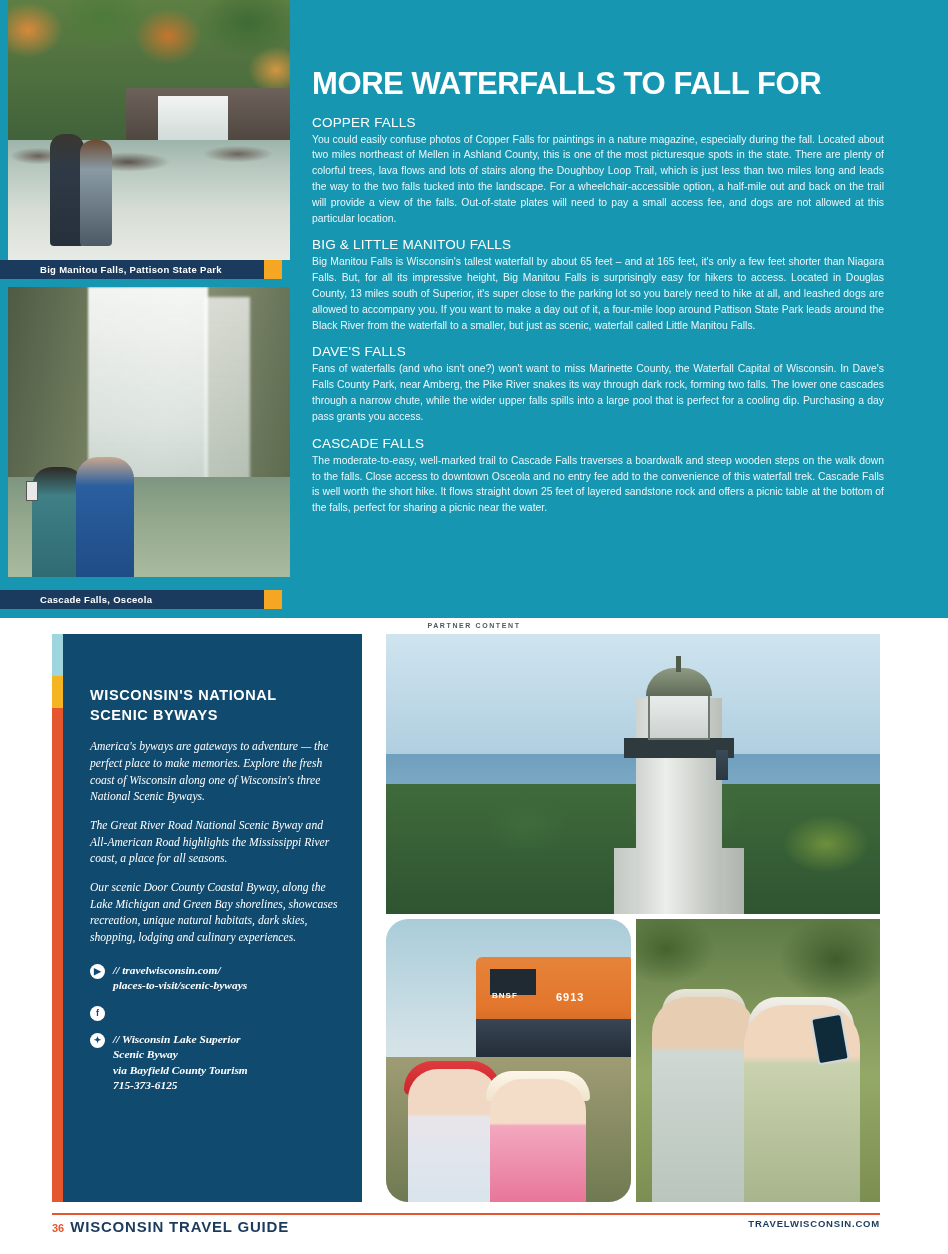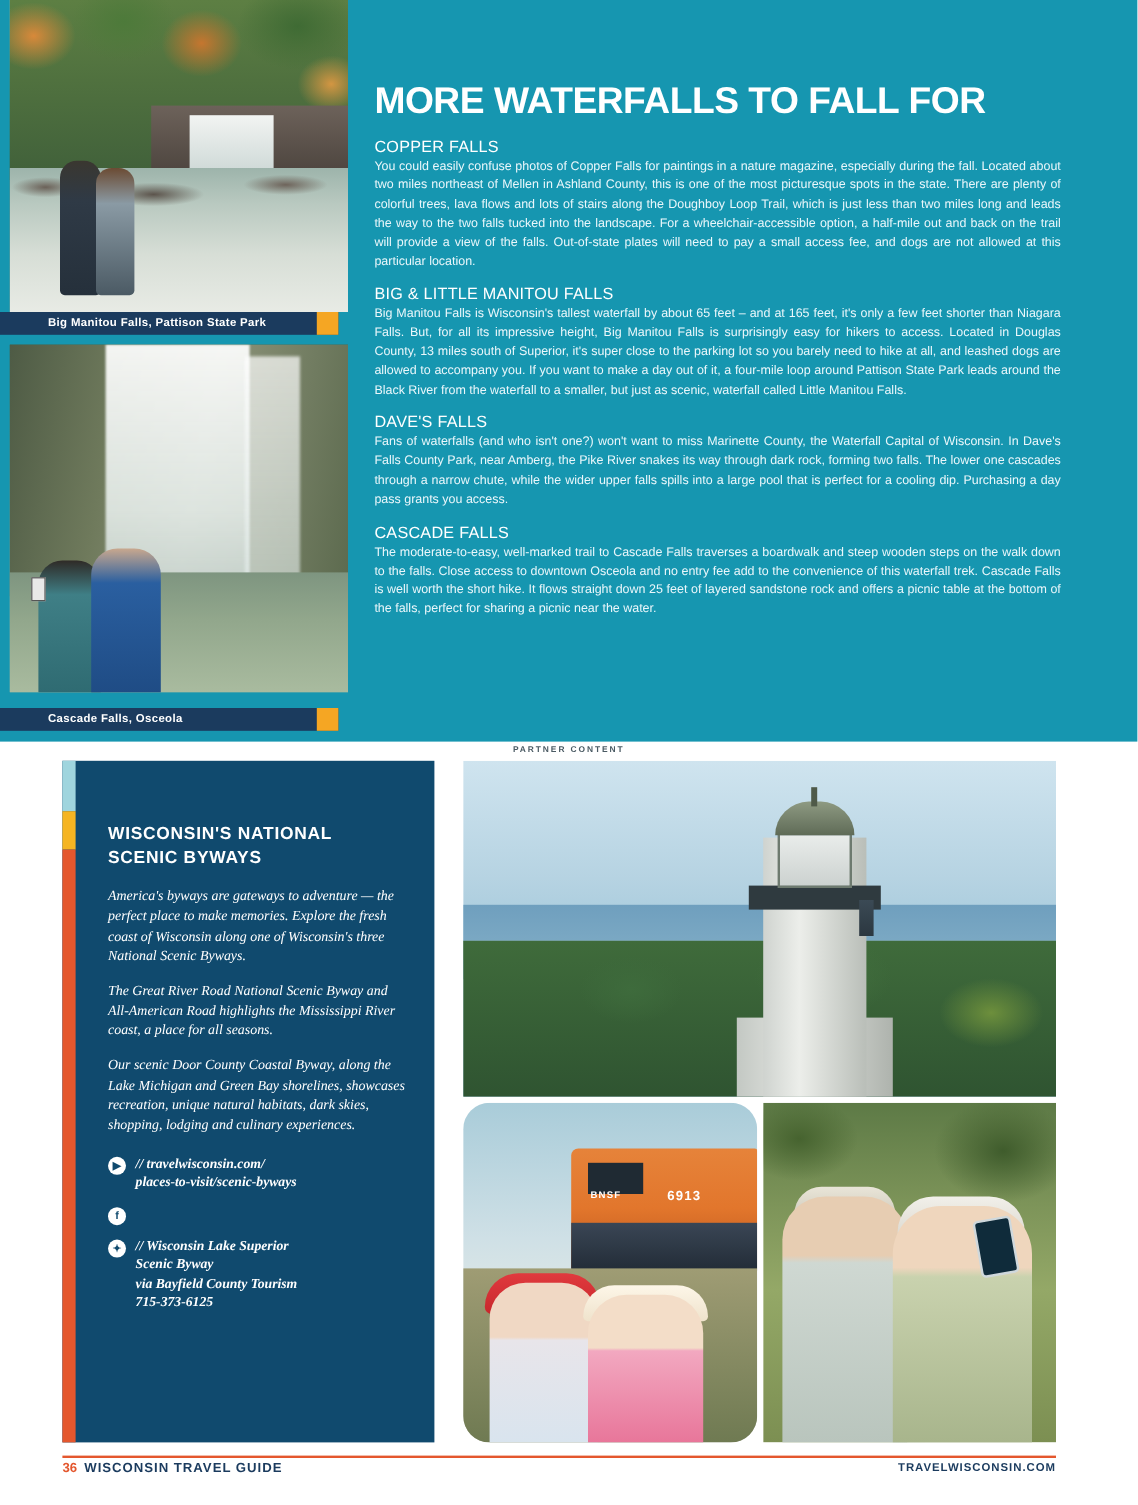--- a/index.html
+++ b/index.html
@@ -309,21 +309,21 @@
 
   
   .footer-rule {
     position: absolute; left: 52px; top: 1213px; width: 828px; height: 1.5px;
     background: #e4572e;
   }
   .footer { position: absolute; left: 52px; top: 1218px; width: 828px; height: 22px;
     display: flex; align-items: flex-start; justify-content: space-between; }
   .page-no { color: #e4572e; font-size: 11px; font-weight: bold; }
   .foot-left { display: flex; gap: 6px; align-items: baseline; }
-  .foot-title { color: #1b3b5e; font-size: 11px; font-weight: bold; letter-spacing: .8px; }
+  .foot-title { color: #1b3b5e; font-size: 15px; font-weight: bold; letter-spacing: .8px; }
   .foot-right { color: #1b3b5e; font-size: 9.5px; font-weight: bold; letter-spacing: .8px; }
 </style>
 </head>
 <body>
 
 <div class="top-spread">
 
   <div class="photo-col">
 
     <div class="photo photo-1">

